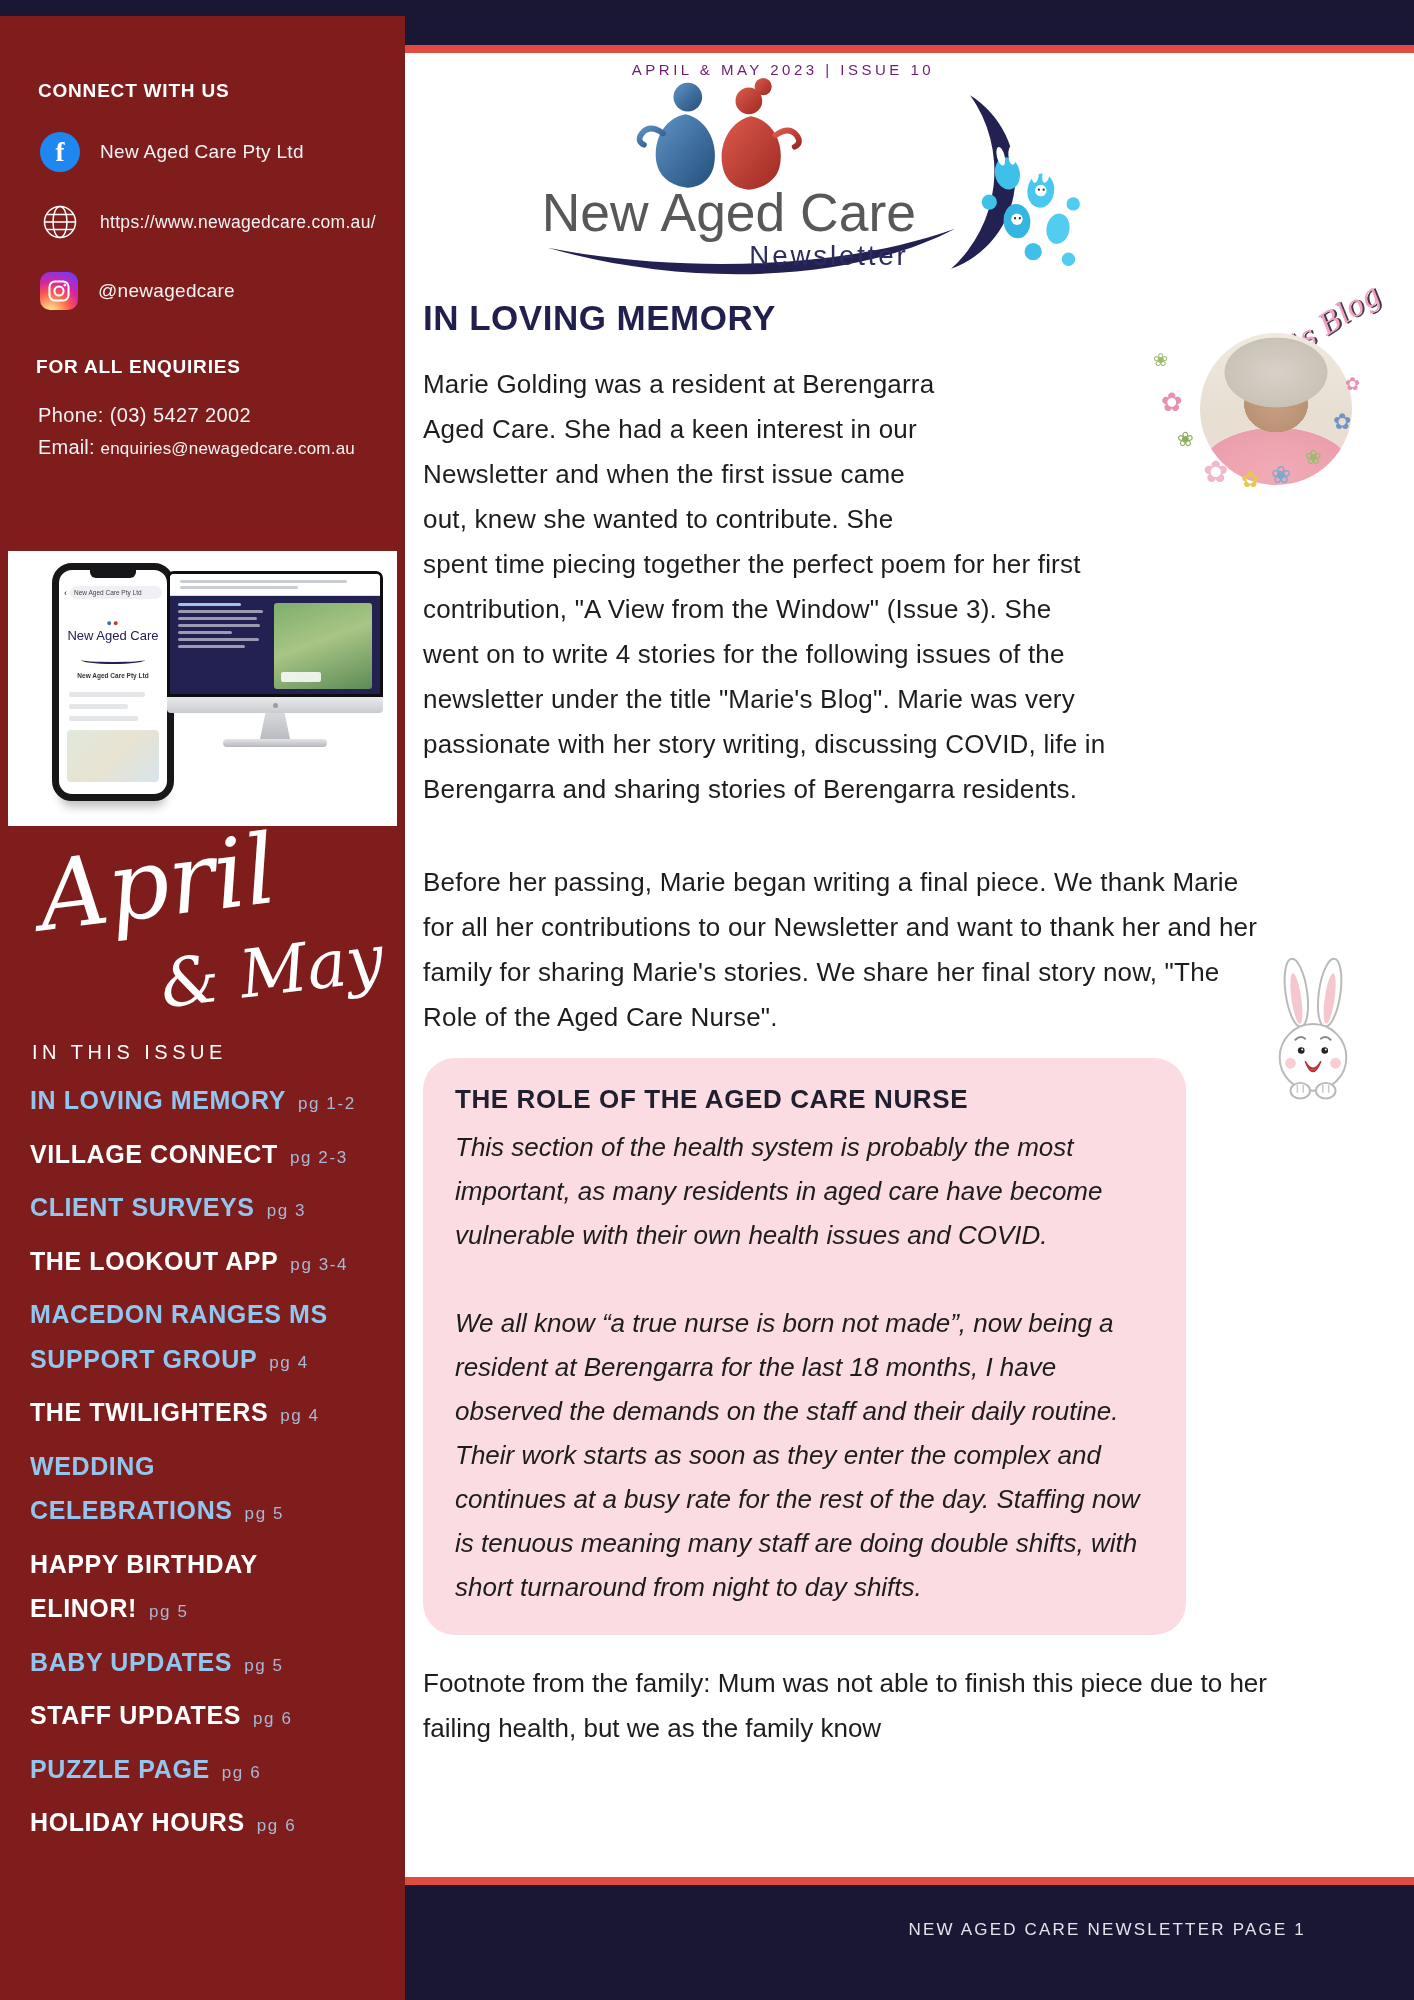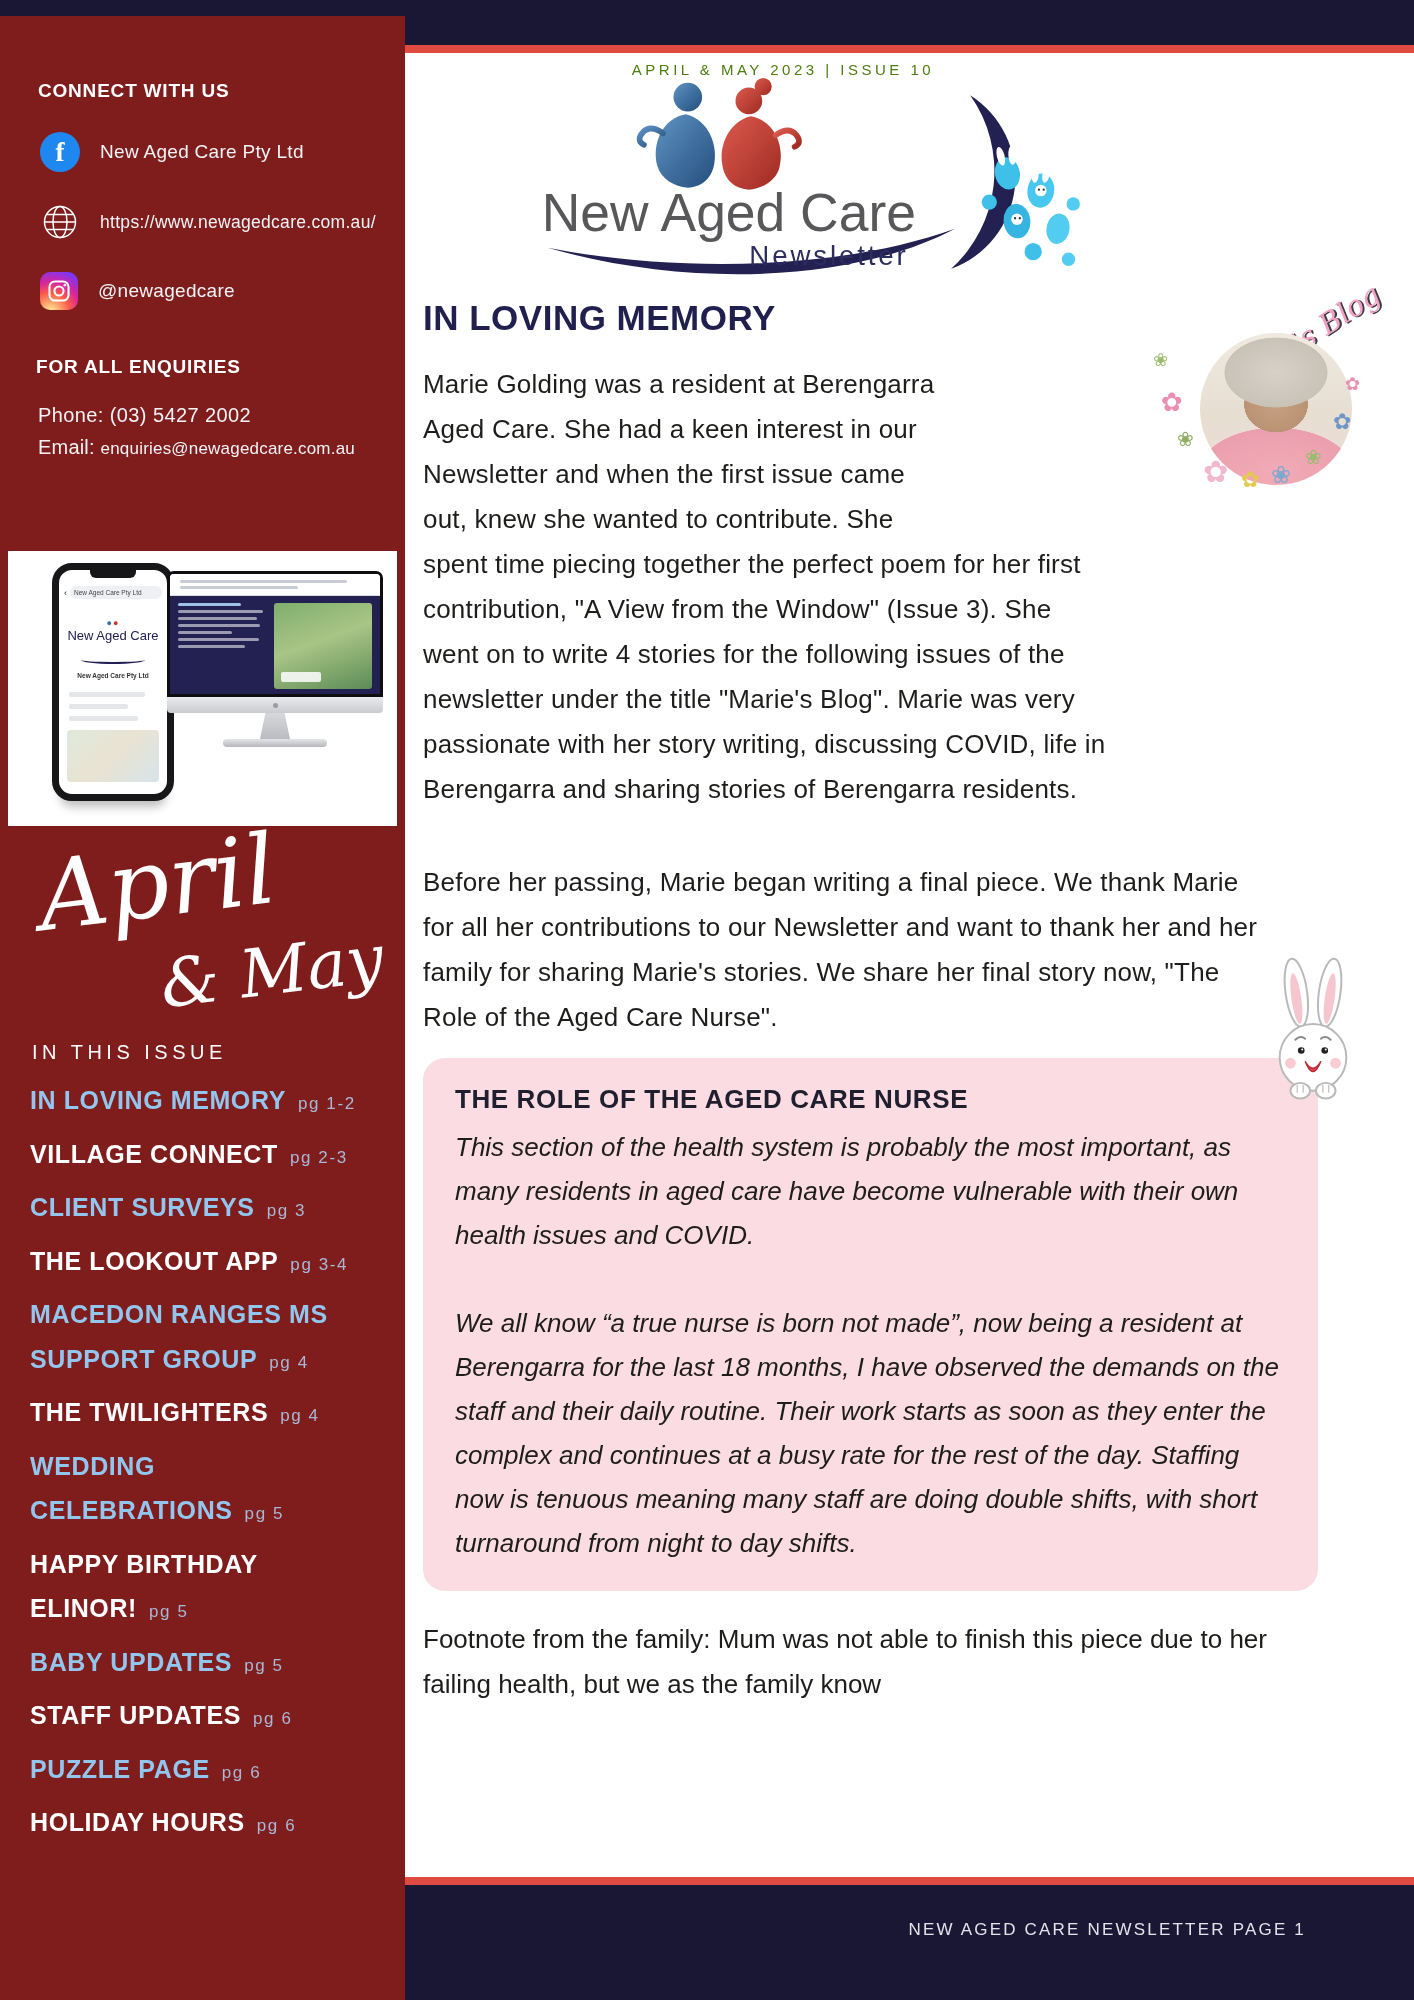--- a/index.html
+++ b/index.html
@@ -55,28 +55,28 @@
   .issue-h { position:absolute; left:32px; top:1025px; color:#fff; font-size:20px; font-weight:400; letter-spacing:4.5px; }
   .toc { position:absolute; left:30px; top:1062px; width:360px; display:flex; flex-direction:column; gap:9px; }
   .toc-item { line-height:1.78; }
   .toc-title { font-size:25px; font-weight:800; letter-spacing:.6px; }
   .hl { color:#92c6ee; }
   .wh { color:#ffffff; }
   .toc-page { font-size:17px; color:#a9b7d6; letter-spacing:1.6px; margin-left:12px; font-weight:400; }
   
   .page { position:absolute; left:405px; top:45px; width:1009px; height:1840px; background:#fff;
           border-top:8px solid #e04b41; border-bottom:8px solid #e04b41; padding:0 24px 0 18px; z-index:1; }
-  .issue-line { margin-top:8px; width:720px; text-align:center; color:#4d7c0f; font-size:15px; letter-spacing:3.5px; }
+  .issue-line { margin-top:8px; width:720px; text-align:center; color:#701a75; font-size:15px; letter-spacing:3.5px; }
   .logo-block { position:relative; width:620px; height:208px; margin:0 0 0 96px; }
   .article-title { margin-top:12px; color:#201f4e; font-size:35px; font-weight:800; letter-spacing:.5px; }
   .para { font-size:26px; line-height:45px; letter-spacing:.2px; color:#1d1d1b; }
   .p1 { margin-top:24px; max-width:690px; }
   .photo-spacer { float:right; width:175px; height:140px; }
   .p2 { margin-top:48px; max-width:850px; }
-  .role-box { margin-top:18px; width:895px; background:#fbdce3; border-radius:22px; padding:26px 36px 26px 32px; }
+  .role-box { margin-top:18px; width:763px; background:#fbdce3; border-radius:32px; padding:26px 36px 26px 32px; }
   .role-title { font-size:26px; font-weight:800; letter-spacing:.6px; color:#201f30; }
   .role-p { font-style:italic; font-size:26px; line-height:44px; color:#1d1d1b; margin-top:10px; }
   .role-p + .role-p { margin-top:44px; }
   .footnote { margin-top:26px; max-width:880px; font-size:26px; line-height:45px; color:#1d1d1b; }
   
   .marie { position:absolute; top:218px; right:44px; width:215px; height:235px; }
   .blog-script { position:absolute; top:6px; right:2px; transform:rotate(-33deg); transform-origin:right top;
                  font-family:"DejaVu Serif", serif; font-style:italic; font-size:29px; color:#f2a0c4;
                  text-shadow:1.5px 1.5px 0 #3c3c44; white-space:nowrap; }
   .photo-circle { position:absolute; top:62px; right:18px; width:152px; height:152px; border-radius:50%;

